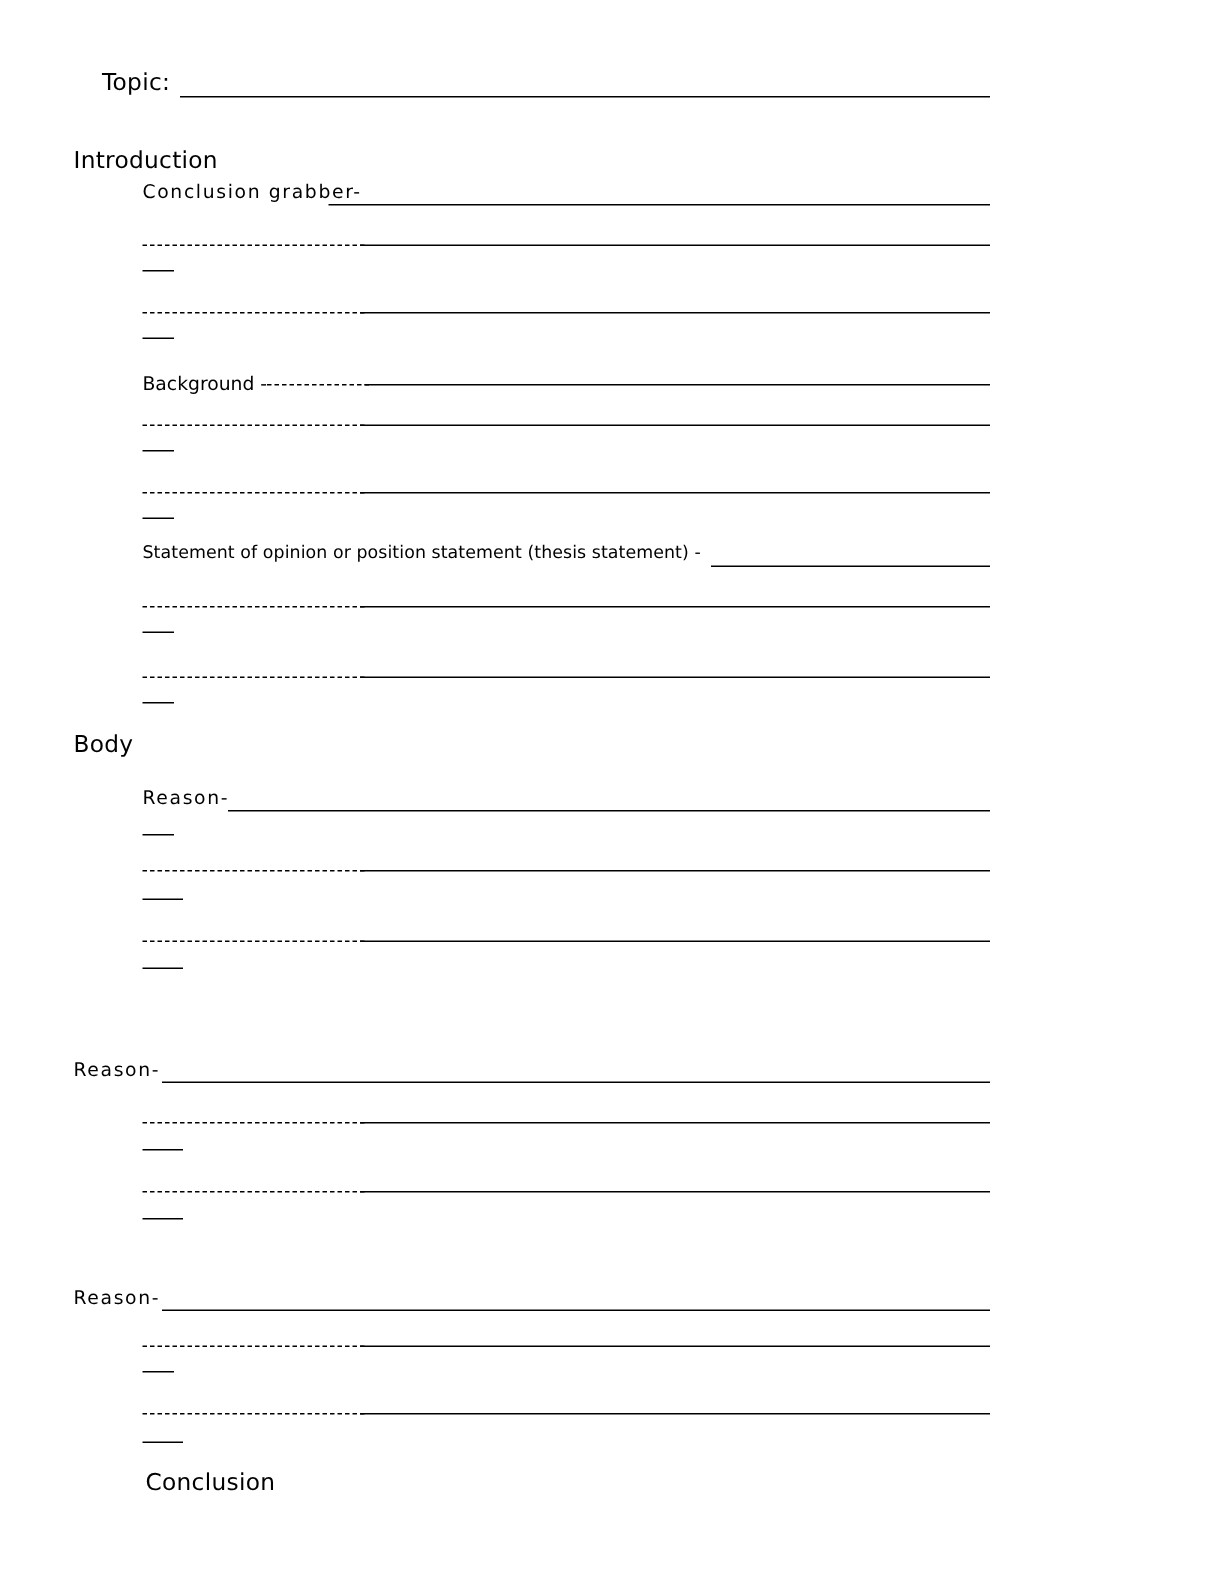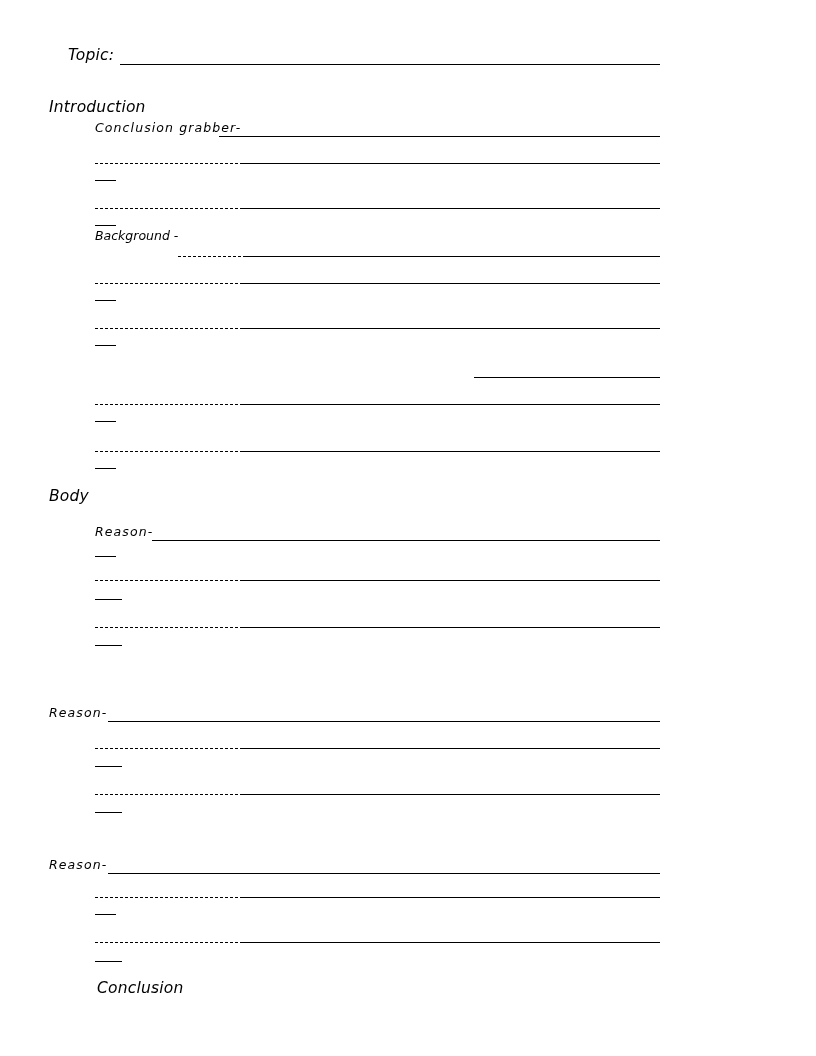--- a/index.html
+++ b/index.html
@@ -10,21 +10,20 @@
   body {
     font-family: "DejaVu Sans", sans-serif;
     color: #000000;
   }
   #page {
     position: relative;
     width: 660px;
     height: 1056px;
     background: #ffffff;
     overflow: hidden;
-    font-style: italic;
   }
 
   
   .txt {
     position: absolute;
     white-space: pre;
     font-family: "DejaVu Sans", sans-serif;
     color: #000000;
     line-height: 1;
   }
@@ -77,32 +76,33 @@
   <span class="rule" style="left:219px; top:136px; width:528px;"></span>
 
   <span class="rule-dashed" style="left:95px; top:163px; width:148px;"></span>
   <span class="rule" style="left:240px; top:163px; width:512px;"></span>
   <span class="stub" style="left:95px; top:180px; width:21px;"></span>
 
   <span class="rule-dashed" style="left:95px; top:208px; width:148px;"></span>
   <span class="rule" style="left:240px; top:208px; width:512px;"></span>
   <span class="stub" style="left:95px; top:225px; width:21px;"></span>
 
-  <span class="txt label" style="left:95px; top:230px;">Background - </span>
+  <span class="txt label" style="left:95px; top:250px;">Background - </span>
   <span class="rule-dashed" style="left:178px; top:256px; width:68px;"></span>
   <span class="rule" style="left:243px; top:256px; width:509px;"></span>
 
   <span class="rule-dashed" style="left:95px; top:283px; width:148px;"></span>
   <span class="rule" style="left:240px; top:283px; width:512px;"></span>
   <span class="stub" style="left:95px; top:300px; width:21px;"></span>
 
   <span class="rule-dashed" style="left:95px; top:328px; width:148px;"></span>
   <span class="rule" style="left:240px; top:328px; width:512px;"></span>
   <span class="stub" style="left:95px; top:345px; width:21px;"></span>
 
+  <span class="txt label-thesis" style="left:95px; top:363px;">Statement of opinion or position statement (thesis statement) - </span>
   <span class="rule" style="left:474px; top:377px; width:216px;"></span>
 
   <span class="rule-dashed" style="left:95px; top:404px; width:148px;"></span>
   <span class="rule" style="left:240px; top:404px; width:512px;"></span>
   <span class="stub" style="left:95px; top:421px; width:21px;"></span>
 
   <span class="rule-dashed" style="left:95px; top:451px; width:148px;"></span>
   <span class="rule" style="left:240px; top:451px; width:512px;"></span>
   <span class="stub" style="left:95px; top:468px; width:21px;"></span>
 

